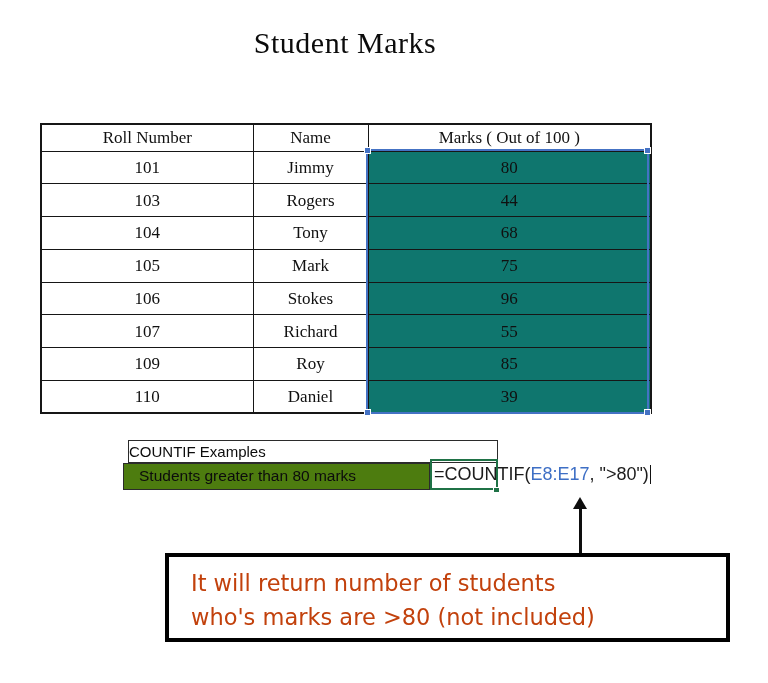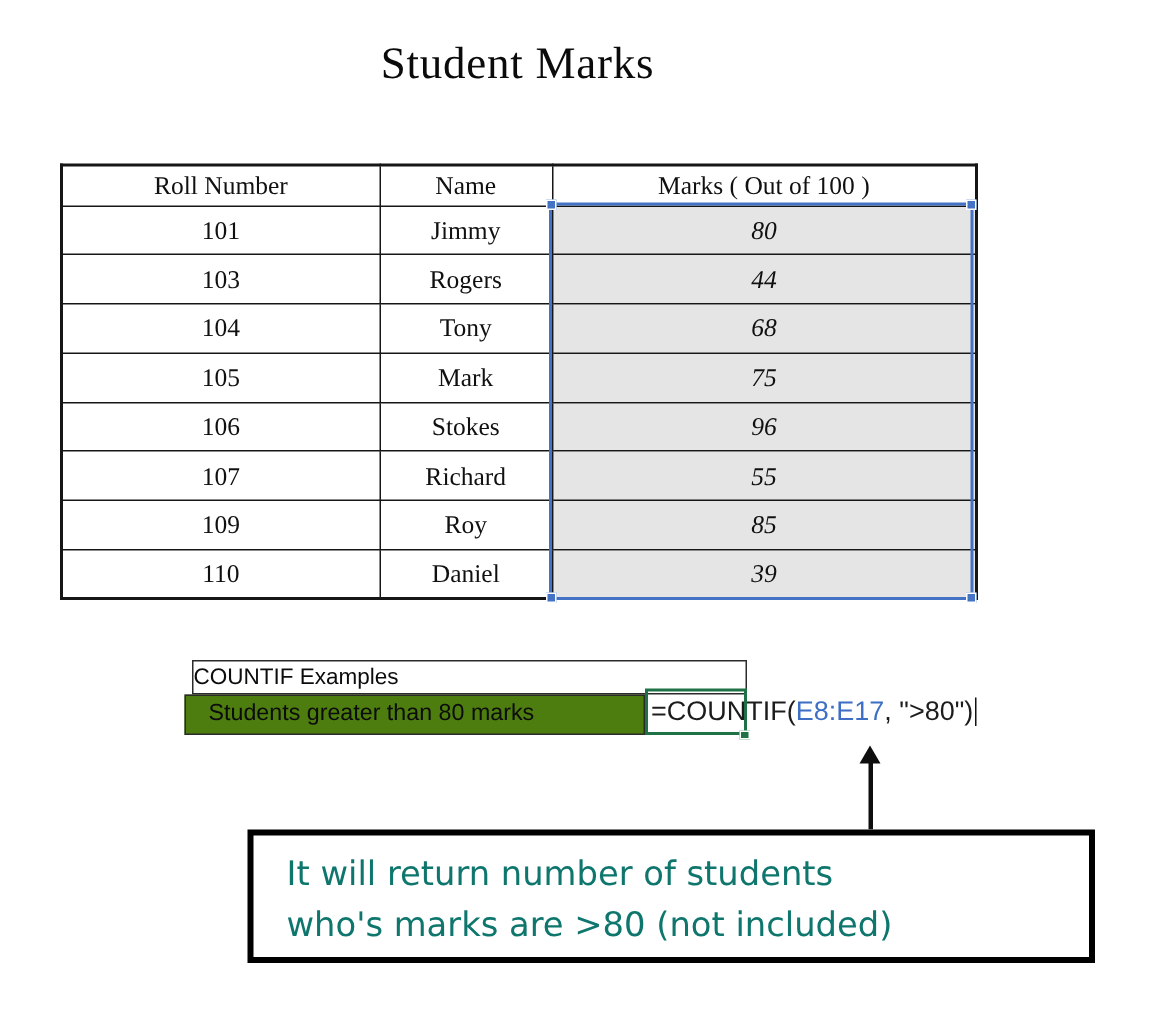--- a/index.html
+++ b/index.html
@@ -4,28 +4,28 @@
 <style>
   html,body{margin:0;padding:0;background:#fff;}
   #canvas{position:relative;width:768px;height:683px;background:#ffffff;overflow:hidden;
           font-family:"Liberation Serif", serif;color:#111;}
 
   
   #title{position:absolute;left:40px;top:26px;width:610px;text-align:center;
          font-size:30px;letter-spacing:.5px;color:#0b0b0b;}
 
   
-  #table-wrap{position:absolute;left:40px;top:109px;width:610px;height:228px;border-radius:14px;}
+  #table-wrap{position:absolute;left:40px;top:123px;width:610px;height:228px;border-radius:14px;}
   #marks-table{border-collapse:collapse;table-layout:fixed;width:610px;height:291px;
                border:2px solid #161616;}
   #marks-table th,#marks-table td{border:1px solid #161616;padding:0;text-align:center;
                font-size:17px;font-weight:normal;line-height:1;color:#101010;overflow:hidden;}
   #marks-table thead tr{height:27px;}
   #marks-table tbody tr{height:26.4px;}
-  td.c-marks{background:#e5e5e5;font-style:italic;}
+  td.c-marks{background:#0f766e;}
 
   
   #sel{position:absolute;left:326px;top:26px;width:283px;height:265px;
        border:2px solid #4472C4;box-sizing:border-box;pointer-events:auto;}
   .handle{position:absolute;width:7px;height:7px;background:#4472C4;border:1px solid #fff;box-sizing:border-box;}
   .h-tl{left:-4px;top:-4px;} .h-tr{right:-4px;top:-4px;}
   .h-bl{left:-4px;bottom:-4px;} .h-br{right:-4px;bottom:-4px;}
 
   
   .sans{font-family:"Liberation Sans", sans-serif;}
@@ -47,21 +47,21 @@
 
   
   #arrow-head{position:absolute;left:573px;top:497px;width:0;height:0;
       border-left:7px solid transparent;border-right:7px solid transparent;
       border-bottom:12px solid #0e0e0e;}
   #arrow-line{position:absolute;left:579px;top:507px;width:3px;height:46px;background:#0e0e0e;}
 
   
   #callout{position:absolute;left:165px;top:553px;width:565px;height:89px;
       border:4px solid #000;box-sizing:border-box;background:#fff;
-      font-family:"DejaVu Sans", sans-serif;font-size:22.5px;color:#0f766e;
+      font-family:"DejaVu Sans", sans-serif;font-size:22.5px;color:#c2410c;
       padding:9px 0 0 22px;line-height:34px;}
 </style>
 </head>
 <body>
 
 <div id="canvas">
 
   <div id="title">Student Marks</div>
 
   <div id="table-wrap">

